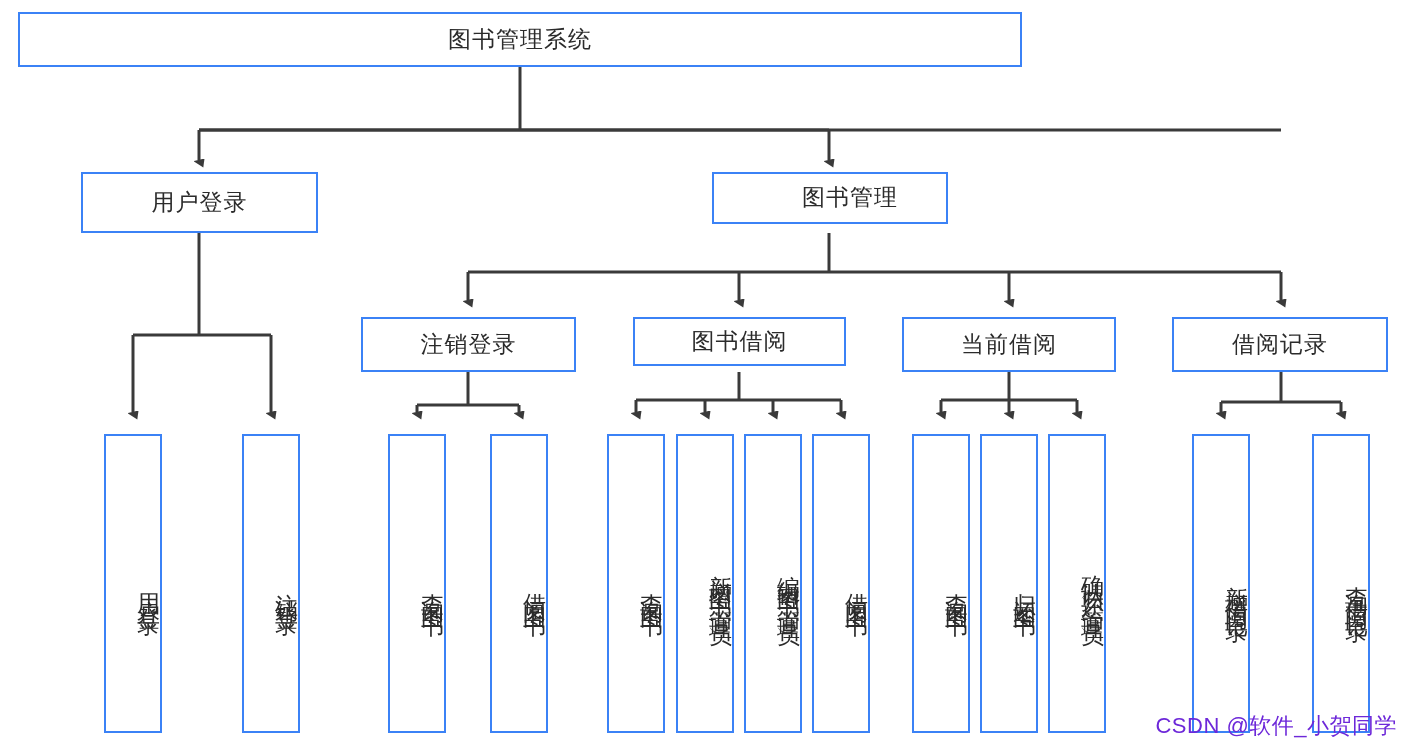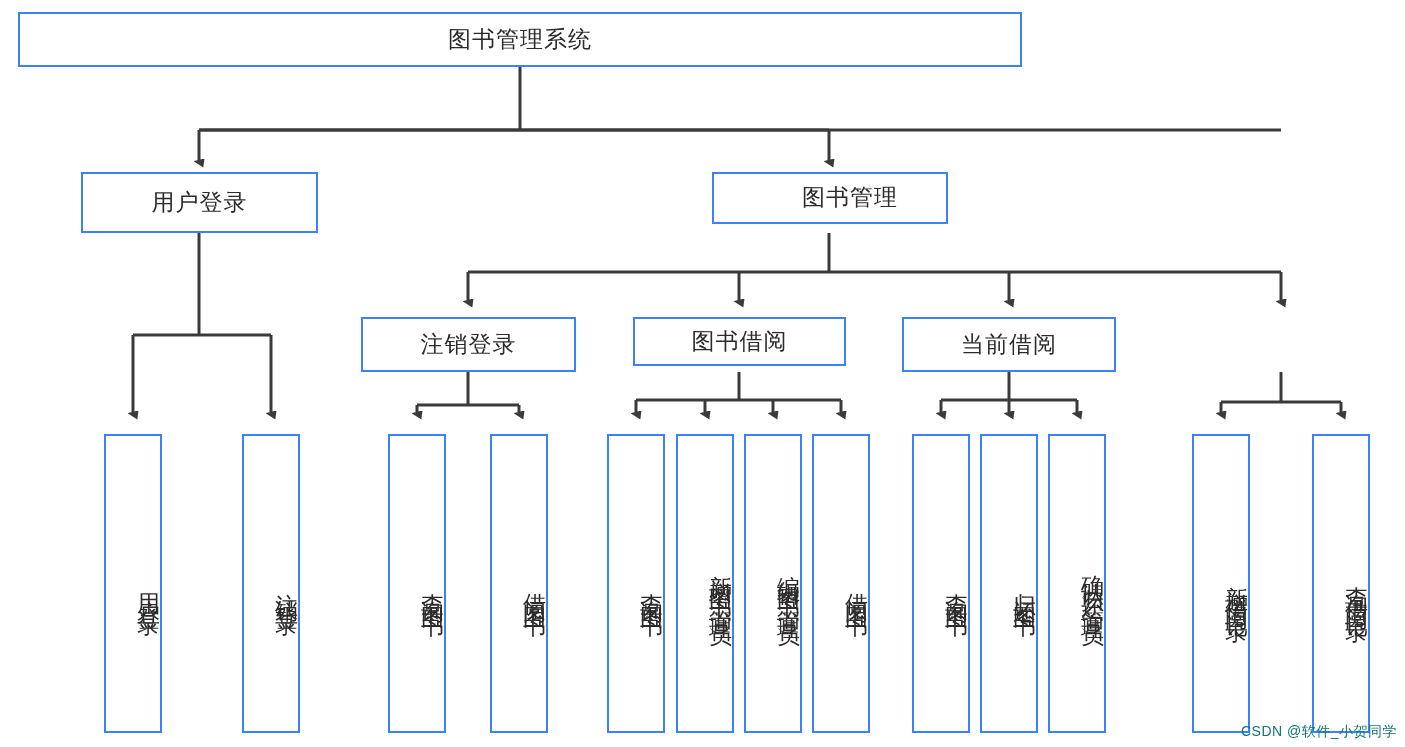--- a/index.html
+++ b/index.html
@@ -49,22 +49,22 @@
     left: 0;
     top: 0;
     width: 1405px;
     height: 747px;
     pointer-events: none;
   }
   .watermark {
     position: absolute;
     right: 8px;
     bottom: 6px;
-    font-size: 14px;
-    color: #0f766e;
+    font-size: 22px;
+    color: #6d28d9;
     letter-spacing: 0.5px;
     white-space: nowrap;
   }
 </style>
 </head>
 <body>
 
 <div id="canvas">
 
   <svg id="wires" viewBox="0 0 1405 747" xmlns="http://www.w3.org/2000/svg">
@@ -131,20 +131,23 @@
 
   <div class="node horiz" style="left:361px; top:317px; width:215px; height:55px;">
     <span class="label">注销登录</span>
   </div>
   <div class="node horiz" style="left:633px; top:317px; width:213px; height:49px;">
     <span class="label">图书借阅</span>
   </div>
   <div class="node horiz" style="left:902px; top:317px; width:214px; height:55px;">
     <span class="label">当前借阅</span>
   </div>
+  <div class="node horiz" style="left:1172px; top:317px; width:216px; height:55px;">
+    <span class="label">借阅记录</span>
+  </div>
 
   <div class="node vert" style="left:104px; top:434px; width:58px; height:299px;">
     <span class="label">用户登录</span>
   </div>
   <div class="node vert" style="left:242px; top:434px; width:58px; height:299px;">
     <span class="label">注销登录</span>
   </div>
 
   <div class="node vert" style="left:388px; top:434px; width:58px; height:299px;">
     <span class="label">查询图书</span>

